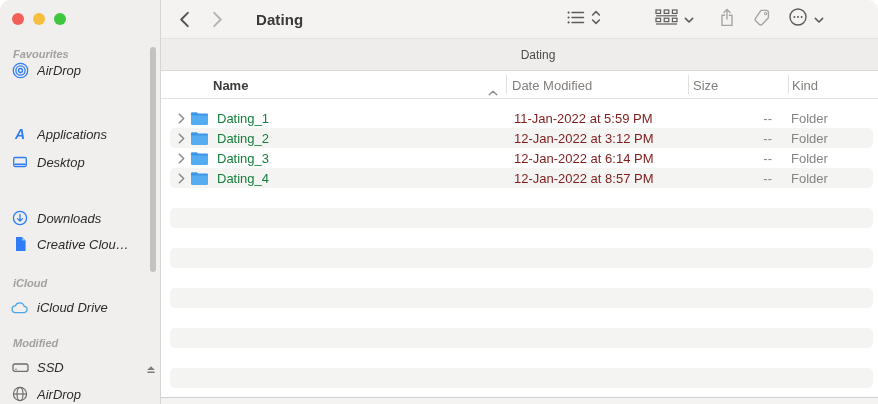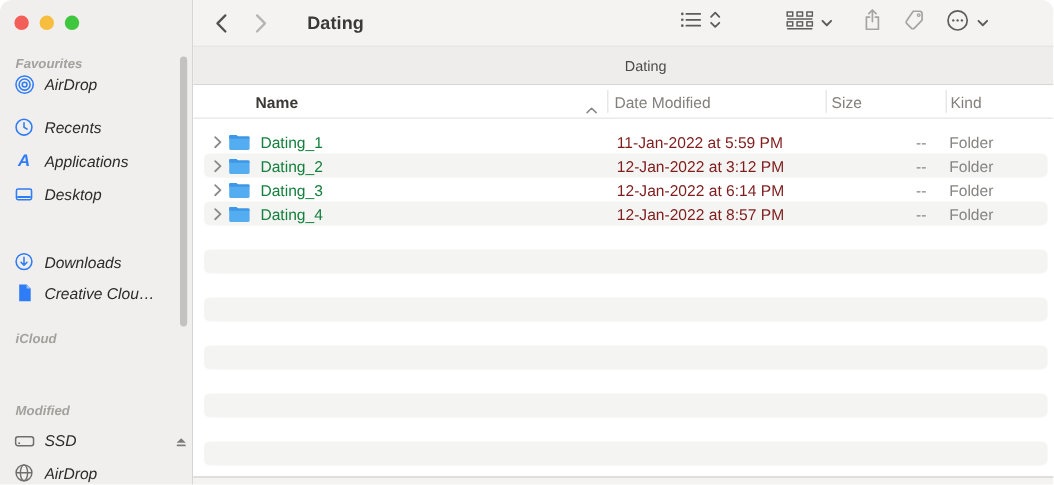--- a/index.html
+++ b/index.html
@@ -78,29 +78,20 @@
             <g fill="none" stroke="#2e7cf6" stroke-width="1.3">
               <circle cx="8.5" cy="8.5" r="2"></circle>
               <circle cx="8.5" cy="8.5" r="4.6"></circle>
               <circle cx="8.5" cy="8.5" r="7.2"></circle>
             </g>
           </svg>
       </span>
       <span class="sb-label">AirDrop</span>
     </div>
 
-    <div class="sb-item" style="top:94px">
-      <span class="sb-icon">
-        <svg width="16" height="16" viewBox="0 0 16 16">
-            <circle cx="8" cy="8" r="6.6" fill="none" stroke="#2e7cf6" stroke-width="1.3"></circle>
-            <path d="M8 4.3 V8 L10.6 9.6" fill="none" stroke="#2e7cf6" stroke-width="1.3" stroke-linecap="round"></path>
-          </svg>
-      </span>
-      <span class="sb-label">Recents</span>
-    </div>
 
     <div class="sb-item" style="top:122px">
       <span class="sb-icon">
         <svg width="16" height="16" viewBox="0 0 16 16">
             <text x="8" y="12.5" text-anchor="middle" font-size="14" font-weight="bold" fill="#2e7cf6" font-family="Liberation Sans, sans-serif">A</text>
           </svg>
       </span>
       <span class="sb-label">Applications</span>
     </div>
 
@@ -130,20 +121,28 @@
         <svg width="15" height="16" viewBox="0 0 15 16">
             <path d="M3 1 H9.2 L12.6 4.4 V15 H3 Z" fill="#2e7cf6"></path>
             <path d="M9.2 1 L12.6 4.4 H9.2 Z" fill="#9cc4fa"></path>
           </svg>
       </span>
       <span class="sb-label">Creative Clou…</span>
     </div>
 
     <div class="sb-section-label" style="top:276px">iCloud</div>
 
+    <div class="sb-item" style="top:295px">
+      <span class="sb-icon">
+        <svg width="18" height="13" viewBox="0 0 18 13">
+            <path d="M4.6 11.6 a3.4 3.4 0 0 1 -0.2 -6.8 A4.6 4.6 0 0 1 13.2 5.4 a3.1 3.1 0 0 1 -0.5 6.2 Z" fill="none" stroke="#49a5e8" stroke-width="1.3" stroke-linejoin="round"></path>
+          </svg>
+      </span>
+      <span class="sb-label">iCloud Drive</span>
+    </div>
 
     <div class="sb-section-label" style="top:336px">Modified</div>
 
     <div class="sb-item" style="top:355px">
       <span class="sb-icon">
         <svg width="17" height="13" viewBox="0 0 17 13">
             <rect x="1" y="3" width="15" height="7.4" rx="2" fill="none" stroke="#6f6e6c" stroke-width="1.3"></rect>
             <circle cx="4" cy="8.3" r="0.8" fill="#6f6e6c"></circle>
           </svg>
       </span>

